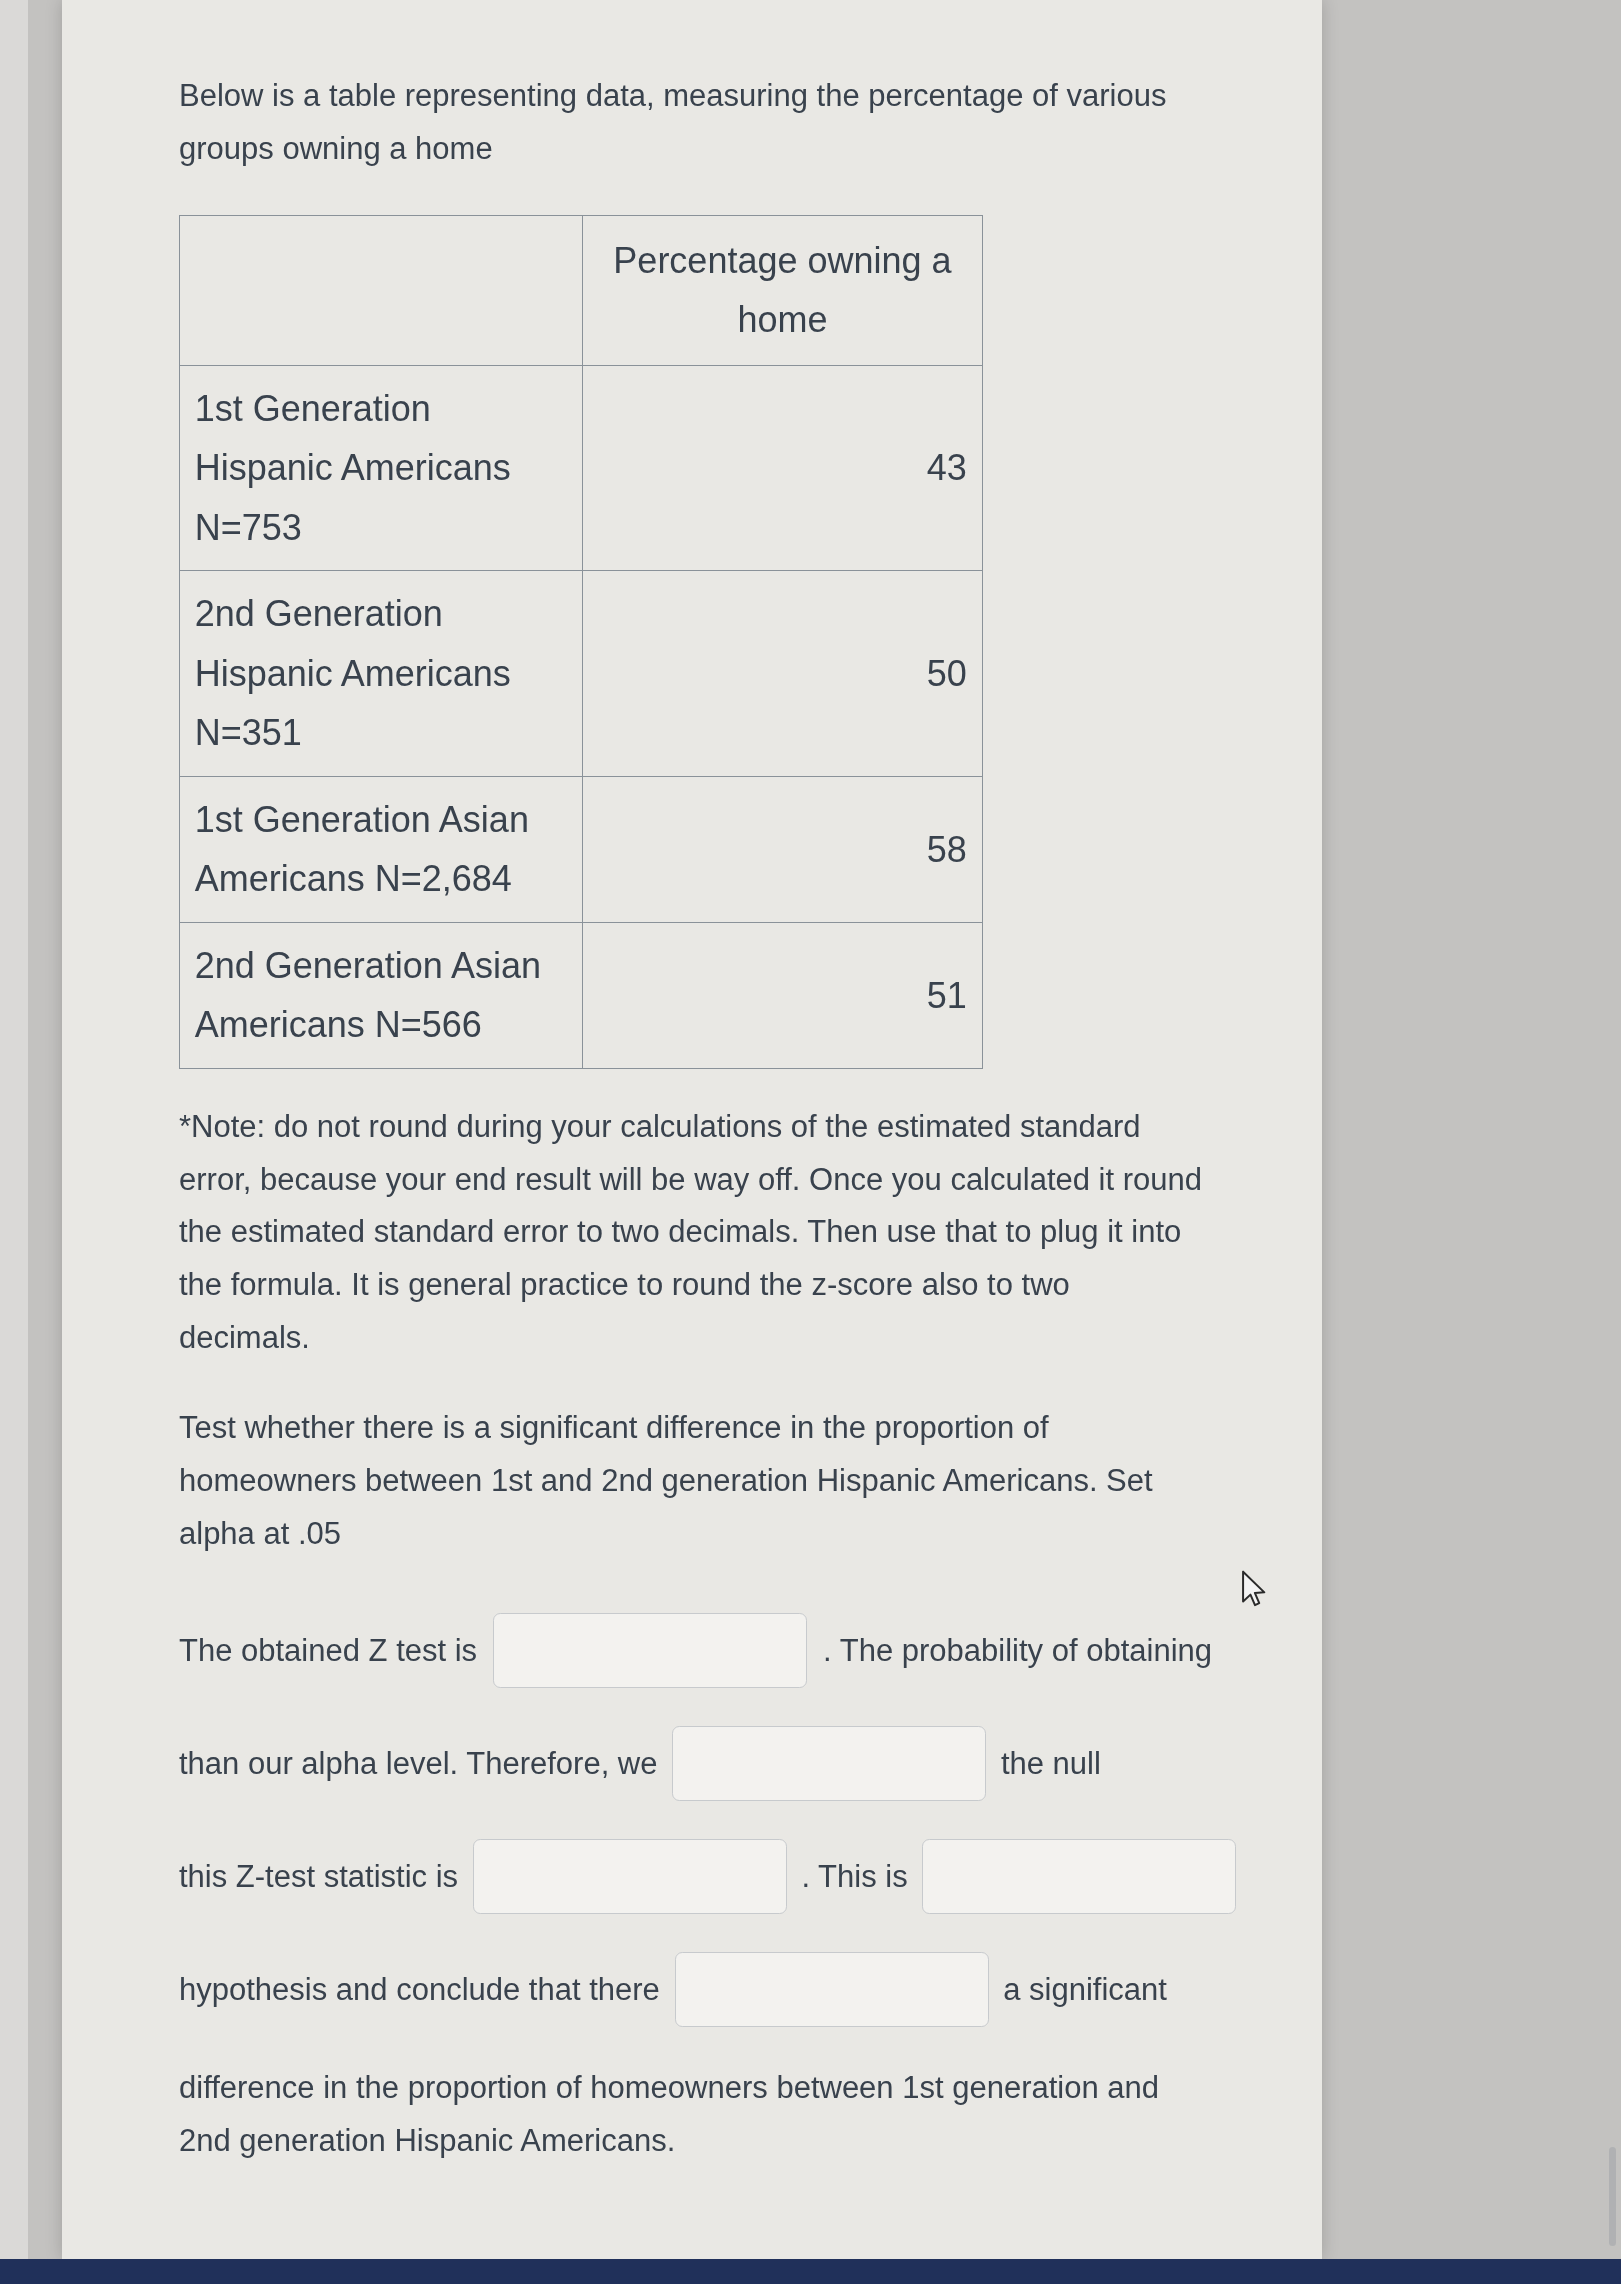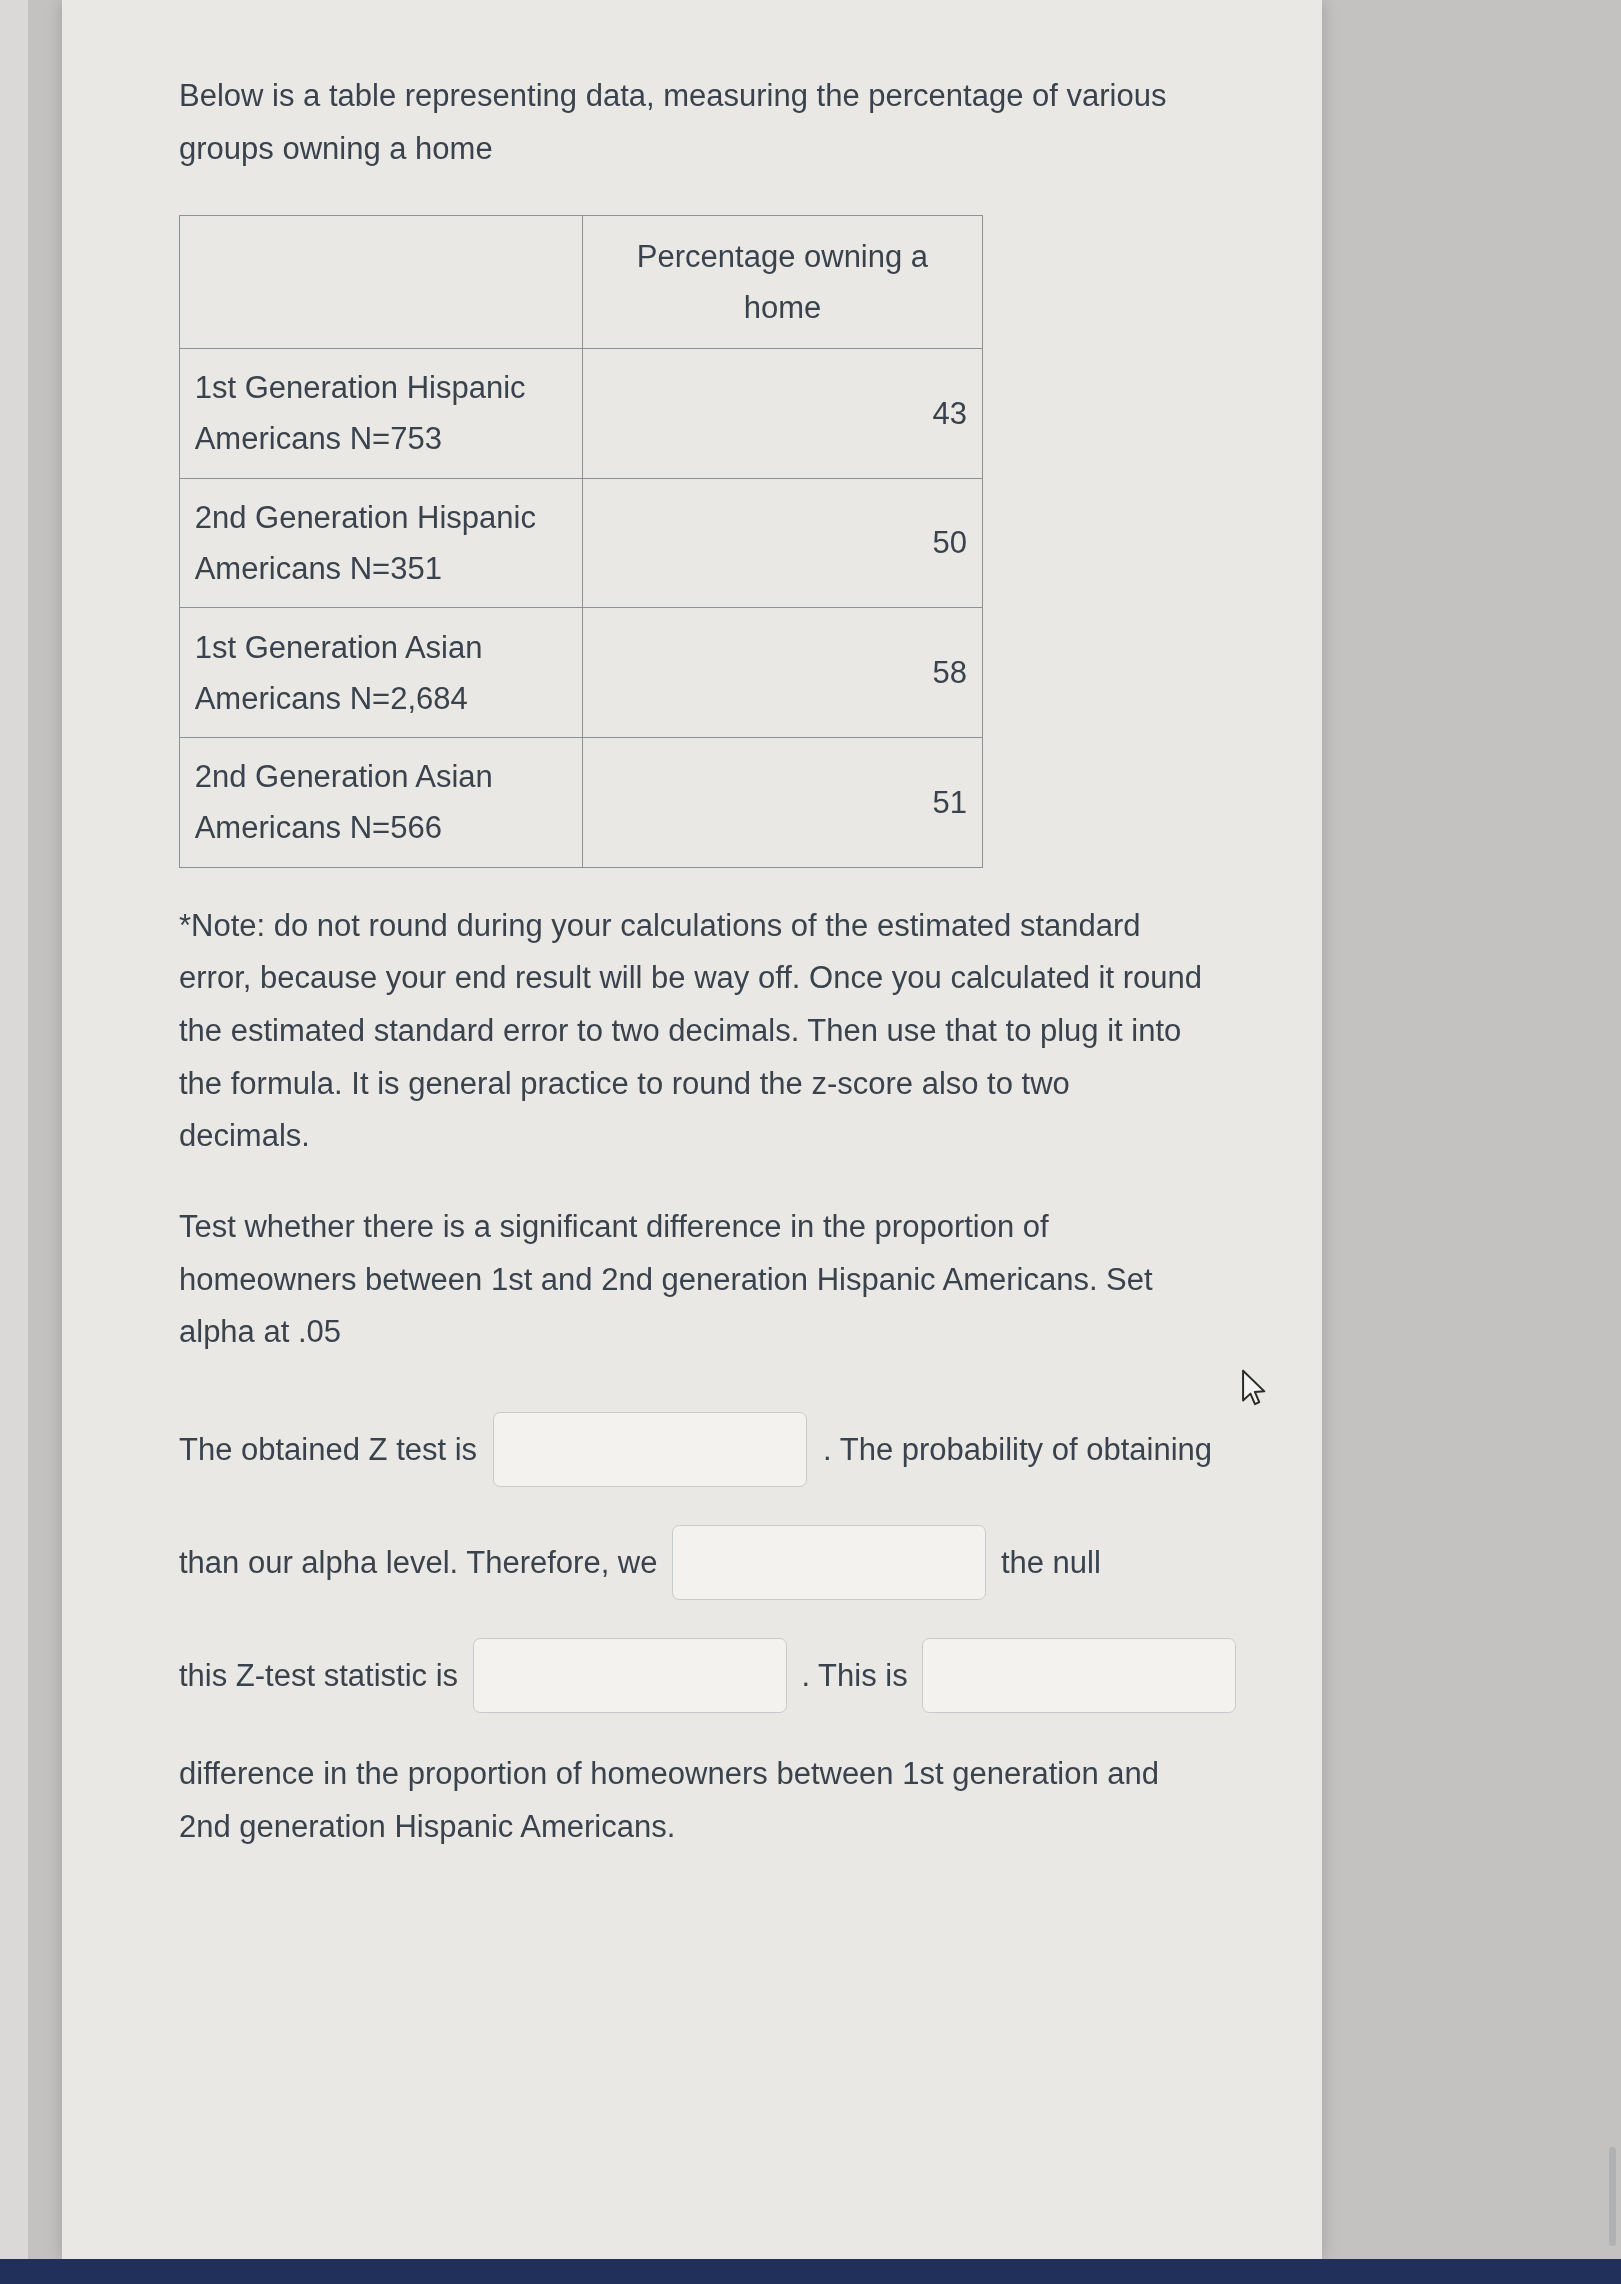--- a/index.html
+++ b/index.html
@@ -43,21 +43,21 @@
   .closing { margin-top: 35px; max-width: 1079px; }
 
   table.data-table {
     border-collapse: collapse;
     margin-top: 40px;
     table-layout: fixed;
     width: 731px;
   }
   table.data-table td, table.data-table th {
     border: 1.5px solid #8a9299;
-    font-size: 31px;
+    font-size: 36px;
     line-height: 1.65;
     vertical-align: middle;
     font-weight: normal;
   }
   td.row-label {
     width: 373px;
     padding: 13.2px 14.7px;
     text-align: left;
   }
   th.col-header {
@@ -182,20 +182,25 @@
     <span class="fill-text">the null</span>
   </div>
 
   <div class="fill-line">
     <span class="fill-text">this Z-test statistic is</span>
     <input type="text" class="blank-input" value="" style="">
     <span class="fill-text">. This is</span>
     <input type="text" class="blank-input" value="" style="">
   </div>
 
+  <div class="fill-line">
+    <span class="fill-text">hypothesis and conclude that there</span>
+    <input type="text" class="blank-input" value="" style="">
+    <span class="fill-text">a significant</span>
+  </div>
 
   <p class="closing">difference in the proportion of homeowners between 1st generation and 2nd generation Hispanic Americans.</p>
 
 </div>
 
 <div class="scroll-dash"></div>
 <div class="bottom-bar"></div>
 
 
 </body></html>

